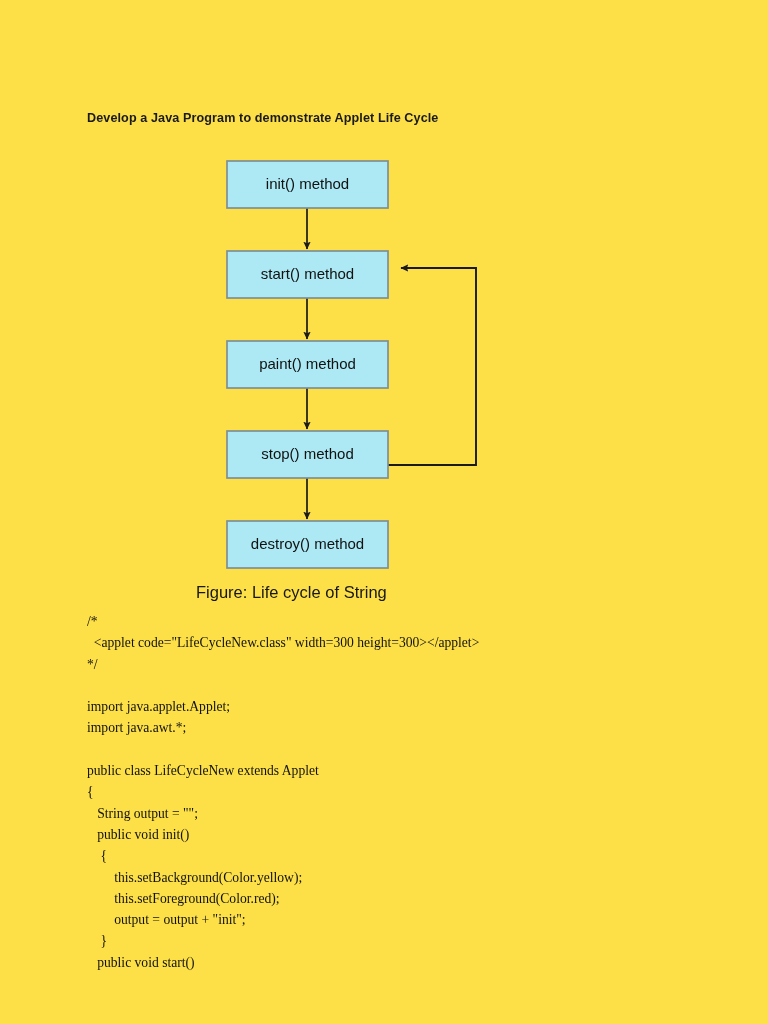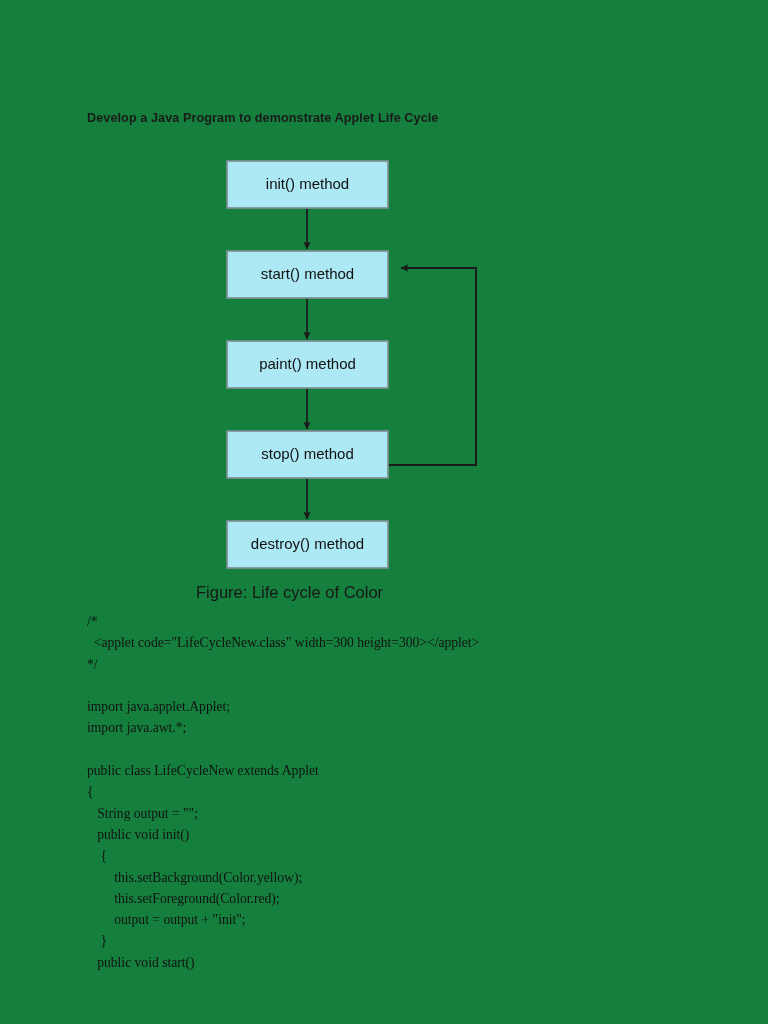--- a/index.html
+++ b/index.html
@@ -14,21 +14,21 @@
     font-family: "Liberation Serif", serif;
     color: #000000;
     overflow: hidden;
   }
 
   #page {
     position: absolute;
     left: 0; top: 0;
     width: 768px;
     height: 1024px;
-    background: #15803d;
+    background: #fde047;
   }
 
   
   .doc-title {
     position: absolute;
     left: 87px;
     top: 111px;
     font-family: "Liberation Sans", sans-serif;
     font-weight: bold;
     font-size: 12.6px;
@@ -131,17 +131,17 @@
         <text class="fc-box-label" x="119.5" y="310.5">stop() method</text>
       </g>
 
       <g>
         <rect x="39" y="376" width="161" height="47" fill="#ace9f4" stroke="#7f8f95" stroke-width="1.7"></rect>
         <text class="fc-box-label" x="119.5" y="400.5">destroy() method</text>
       </g>
     </svg>
   </div>
 
-  <div class="fig-caption">Figure: Life cycle of Color</div>
+  <div class="fig-caption">Figure: Life cycle of String</div>
 
   <div id="code"><span class="ln">/*</span><span class="ln">  &lt;applet code="LifeCycleNew.class" width=300 height=300&gt;&lt;/applet&gt;</span><span class="ln">*/</span><span class="blank"></span><span class="ln">import java.applet.Applet;</span><span class="ln">import java.awt.*;</span><span class="blank"></span><span class="ln">public class LifeCycleNew extends Applet</span><span class="ln">{</span><span class="ln">   String output = "";</span><span class="ln">   public void init()</span><span class="ln">    {</span><span class="ln">        this.setBackground(Color.yellow);</span><span class="ln">        this.setForeground(Color.red);</span><span class="ln">        output = output + "init";</span><span class="ln">    }</span><span class="ln">   public void start()</span></div>
 
 </div>
 
 </body></html>

